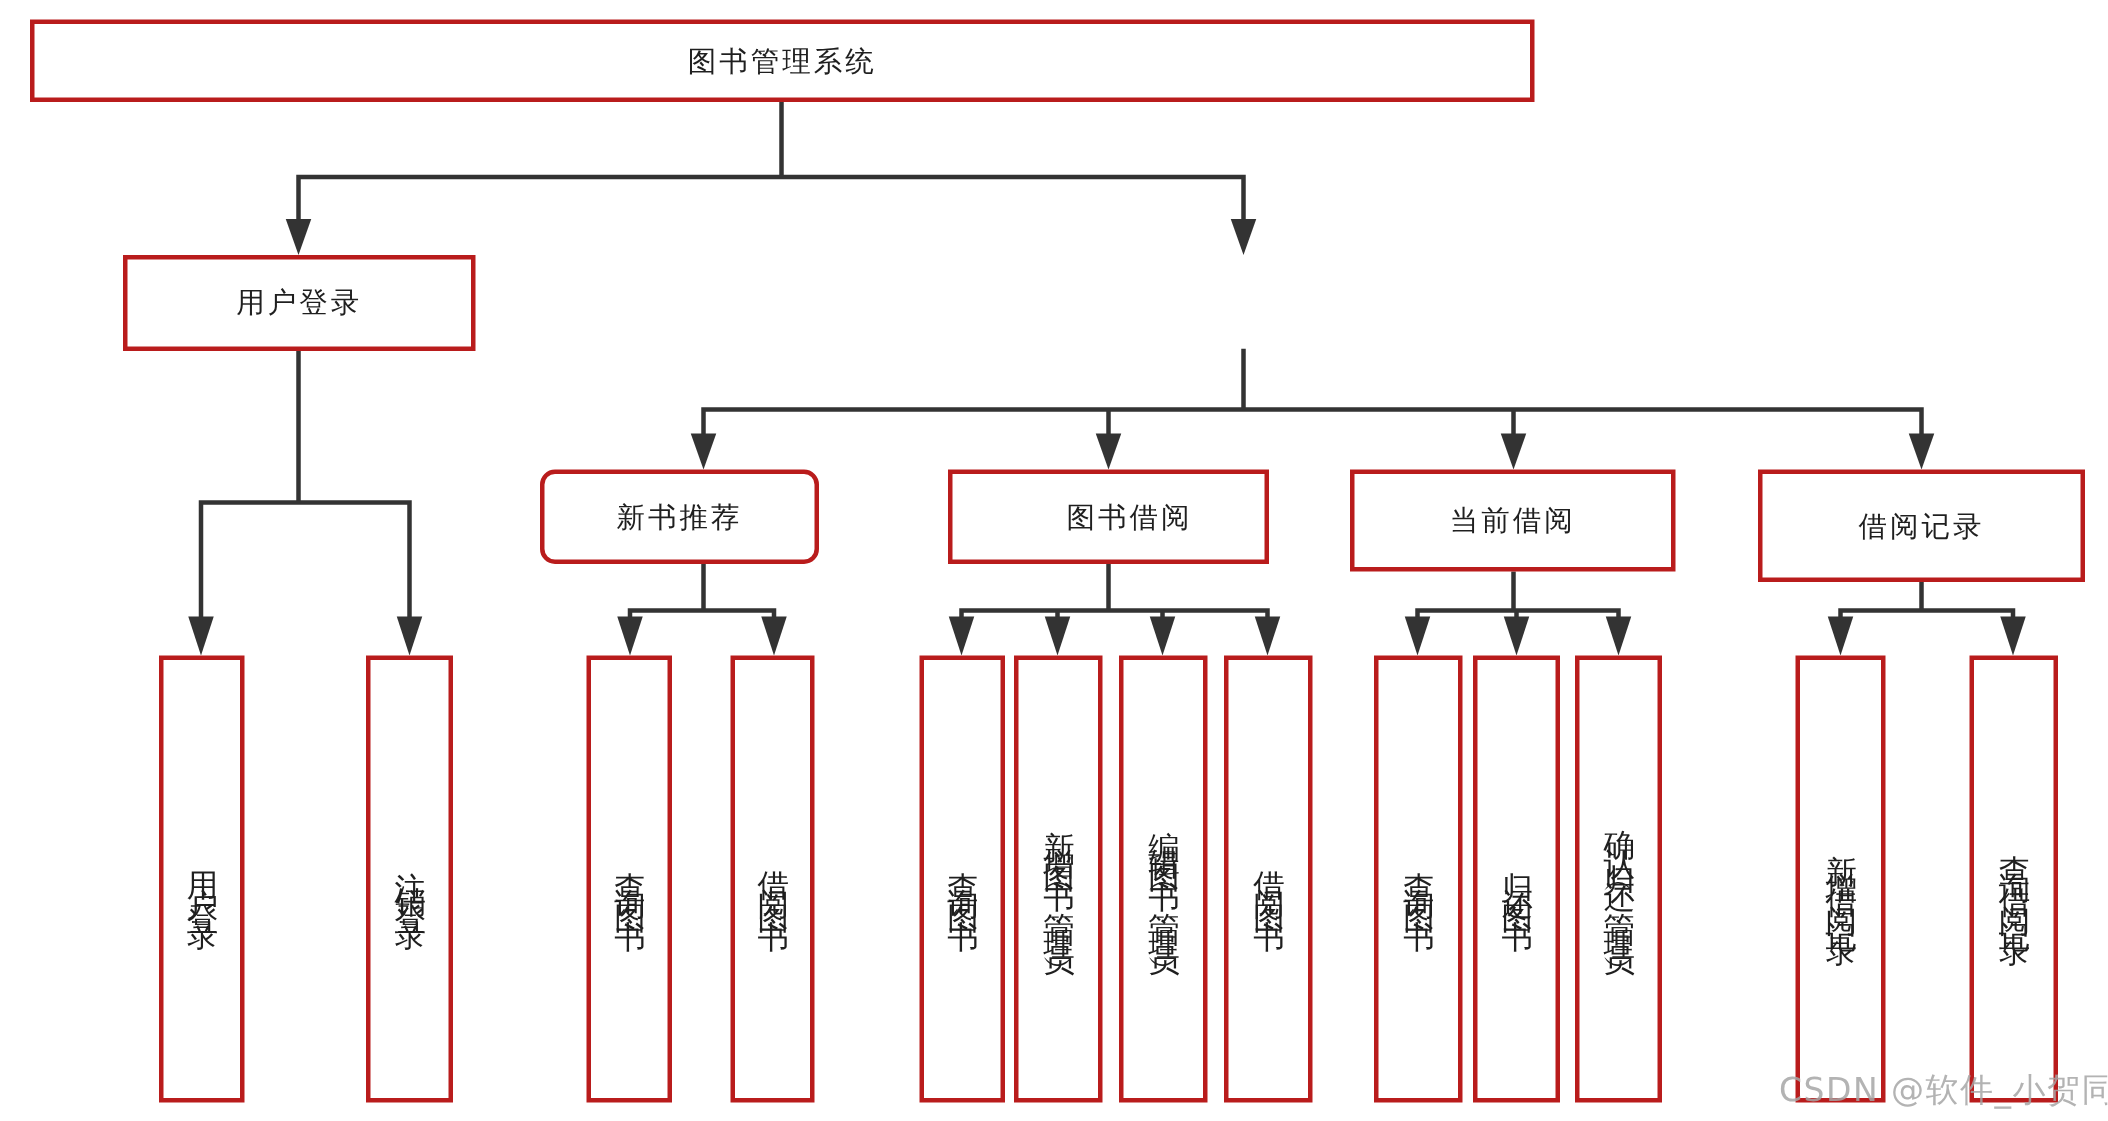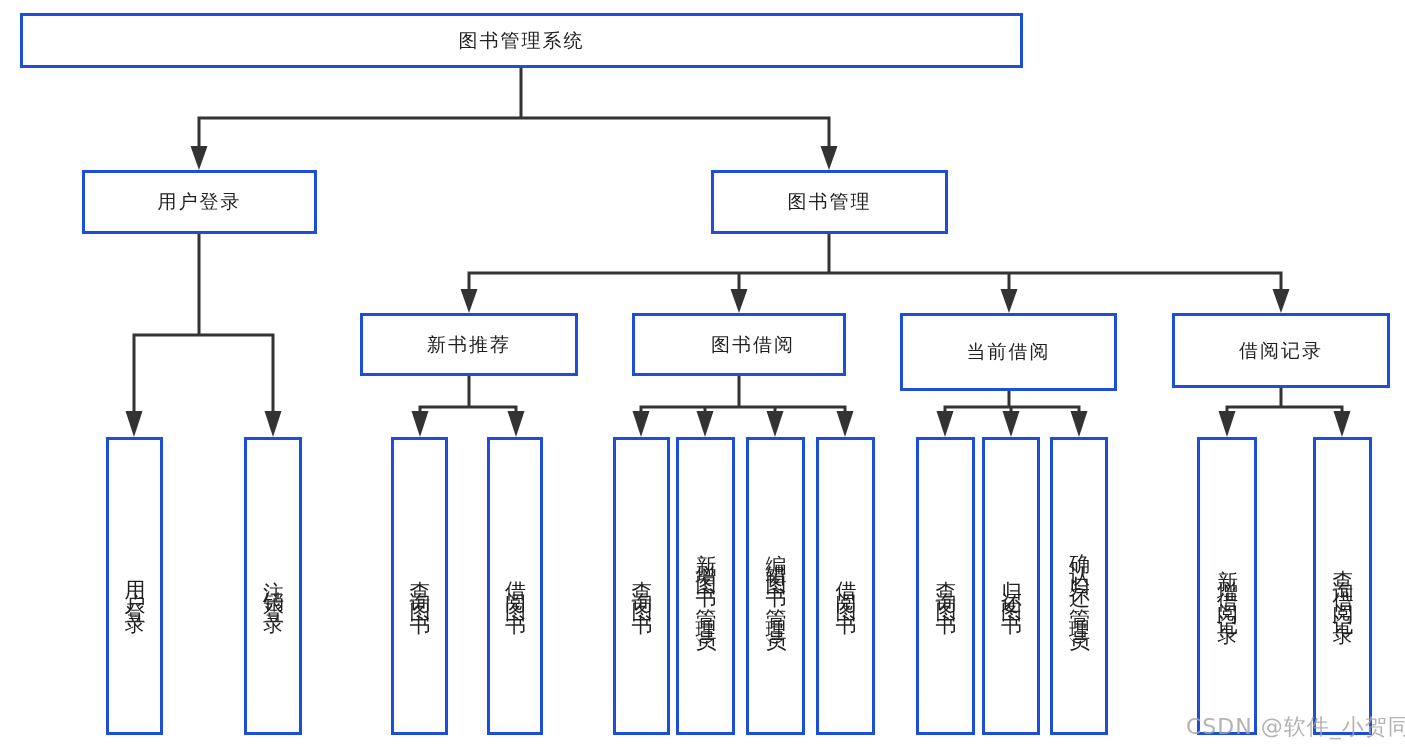--- a/index.html
+++ b/index.html
@@ -13,21 +13,21 @@
   }
   .connectors {
     position: absolute;
     left: 0; top: 0;
     width: 1405px; height: 747px;
     pointer-events: none;
   }
   .box {
     position: absolute;
     box-sizing: border-box;
-    border: 3px solid #1d4ed8;
+    border: 3px solid #b91c1c;
     background: #ffffff;
     display: flex;
     align-items: center;
     justify-content: center;
     color: #1f1f1f;
   }
   .hbox span {
     font-size: 19px;
     letter-spacing: 2px;
     white-space: nowrap;
@@ -35,23 +35,23 @@
   .vbox span {
     writing-mode: vertical-rl;
     font-size: 21px;
     letter-spacing: 11px;
     line-height: 1;
     white-space: nowrap;
   }
   .root  { left: 20px;   top: 13px;  width: 1003px; height: 55px; }
   .b-user   { left: 82px;  top: 170px; width: 235px; height: 64px; }
   .b-mgmt   { left: 711px; top: 170px; width: 237px; height: 64px; }
-  .b-newrec { left: 360px;  top: 313px; width: 218px; height: 63px; }
+  .b-newrec { left: 360px;  top: 313px; width: 186px; height: 63px; border-radius: 10px; }
   .b-borrow { left: 632px;  top: 313px; width: 214px; height: 63px; padding-left: 28px; }
-  .b-current{ left: 900px;  top: 313px; width: 217px; height: 78px; }
+  .b-current{ left: 900px;  top: 313px; width: 217px; height: 68px; }
   .b-records{ left: 1172px; top: 313px; width: 218px; height: 75px; }
   .leaf { top: 437px; height: 298px; }
   .l1  { left: 106px;  width: 57px; }
   .l2  { left: 244px;  width: 58px; }
   .l3  { left: 391px;  width: 57px; }
   .l4  { left: 487px;  width: 56px; }
   .l5  { left: 613px;  width: 57px; }
   .l6  { left: 676px;  width: 59px; }
   .l7  { left: 746px;  width: 59px; }
   .l8  { left: 816px;  width: 59px; }
@@ -121,23 +121,20 @@
     </g>
   </svg>
 
   <div class="box hbox root">
     <span>图书管理系统</span>
   </div>
 
   <div class="box hbox b-user">
     <span>用户登录</span>
   </div>
-  <div class="box hbox b-mgmt">
-    <span>图书管理</span>
-  </div>
 
   <div class="box hbox b-newrec">
     <span>新书推荐</span>
   </div>
   <div class="box hbox b-borrow">
     <span>图书借阅</span>
   </div>
   <div class="box hbox b-current">
     <span>当前借阅</span>
   </div>

